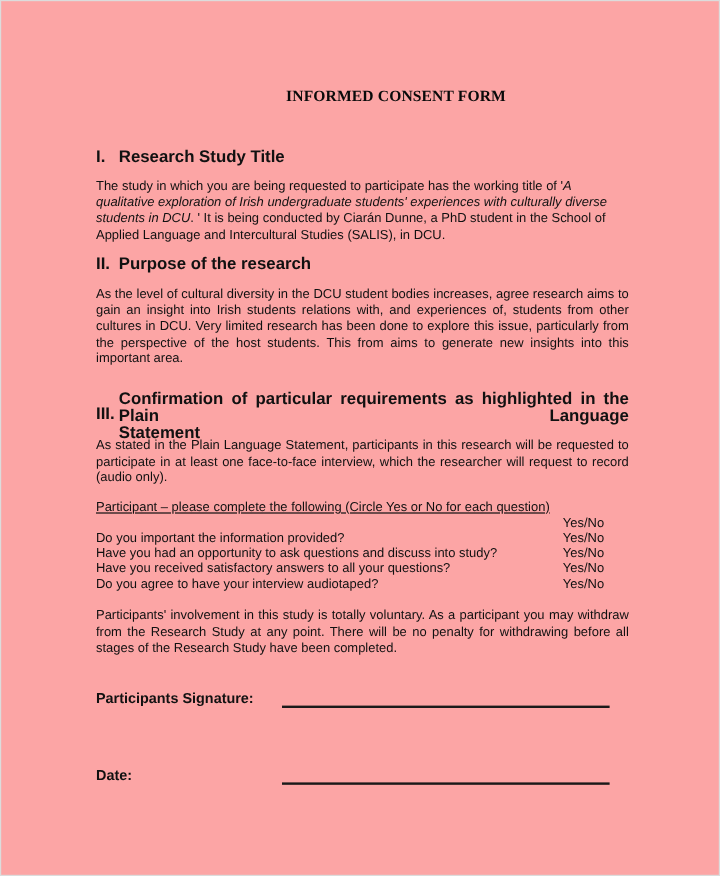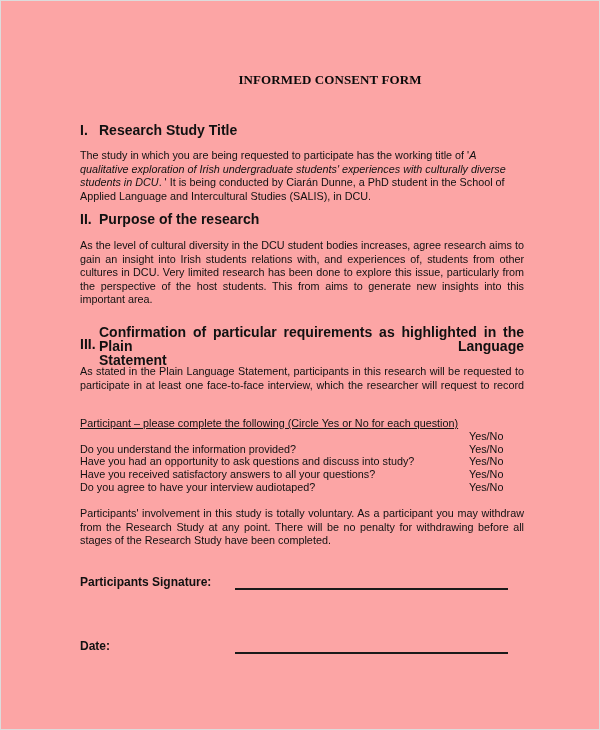--- a/index.html
+++ b/index.html
@@ -172,29 +172,30 @@
     <span class="num">III.</span>
     <span class="txt">
       <span class="line1">Confirmation of particular requirements as highlighted in the Plain Language</span>
       <span style="display:block">Statement</span>
     </span>
   </div>
 
   <div class="para justify" style="top:364px">
     <span class="ln">As stated in the Plain Language Statement, participants in this research will be requested to</span>
     <span class="ln">participate in at least one face-to-face interview, which the researcher will request to record</span>
+    <span class="ln last">(audio only).</span>
   </div>
 
   <div class="qa" style="top:416px">
     <div class="qa-header">Participant – please complete the following (Circle Yes or No for each question)</div>
     <div class="qa-row">
       <span class="ans">Yes/No</span>
     </div>
     <div class="qa-row">
-      <span>Do you understand the information provided?</span>
+      <span>Do you important the information provided?</span>
       <span class="ans">Yes/No</span>
     </div>
     <div class="qa-row">
       <span>Have you had an opportunity to ask questions and discuss into study?</span>
       <span class="ans">Yes/No</span>
     </div>
     <div class="qa-row">
       <span>Have you received satisfactory answers to all your questions?</span>
       <span class="ans">Yes/No</span>
     </div>

